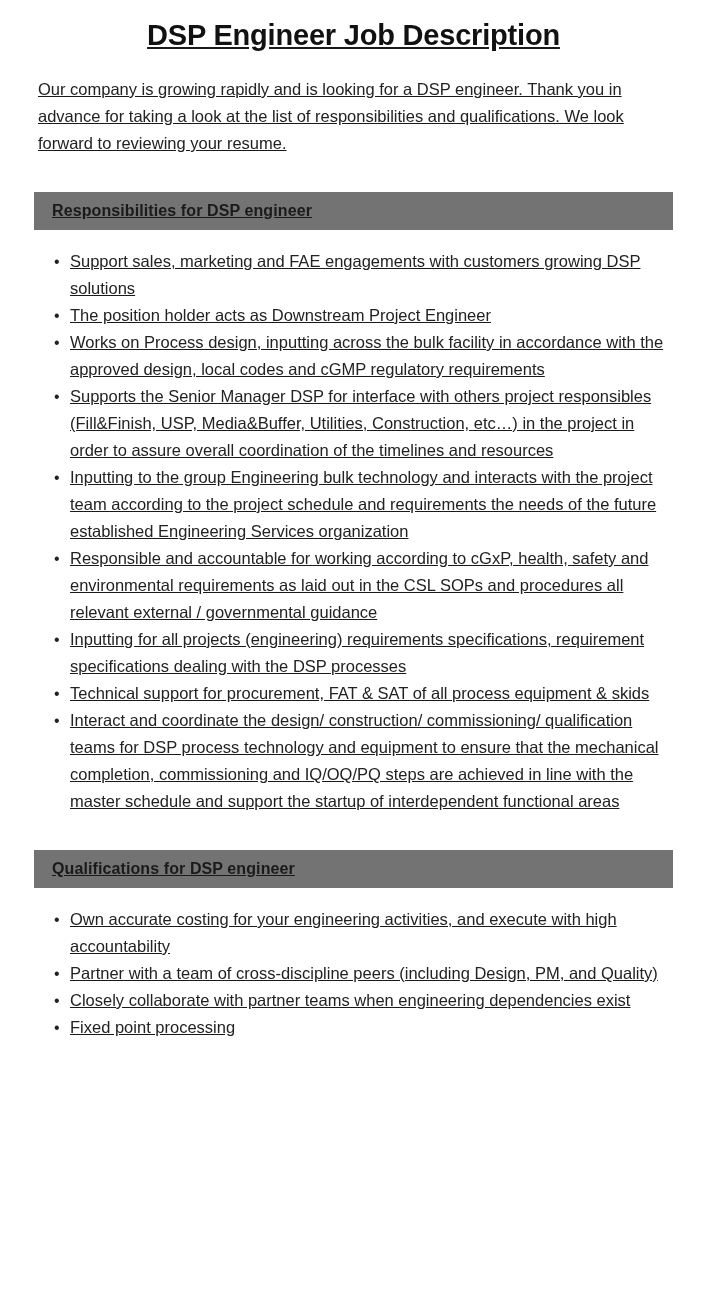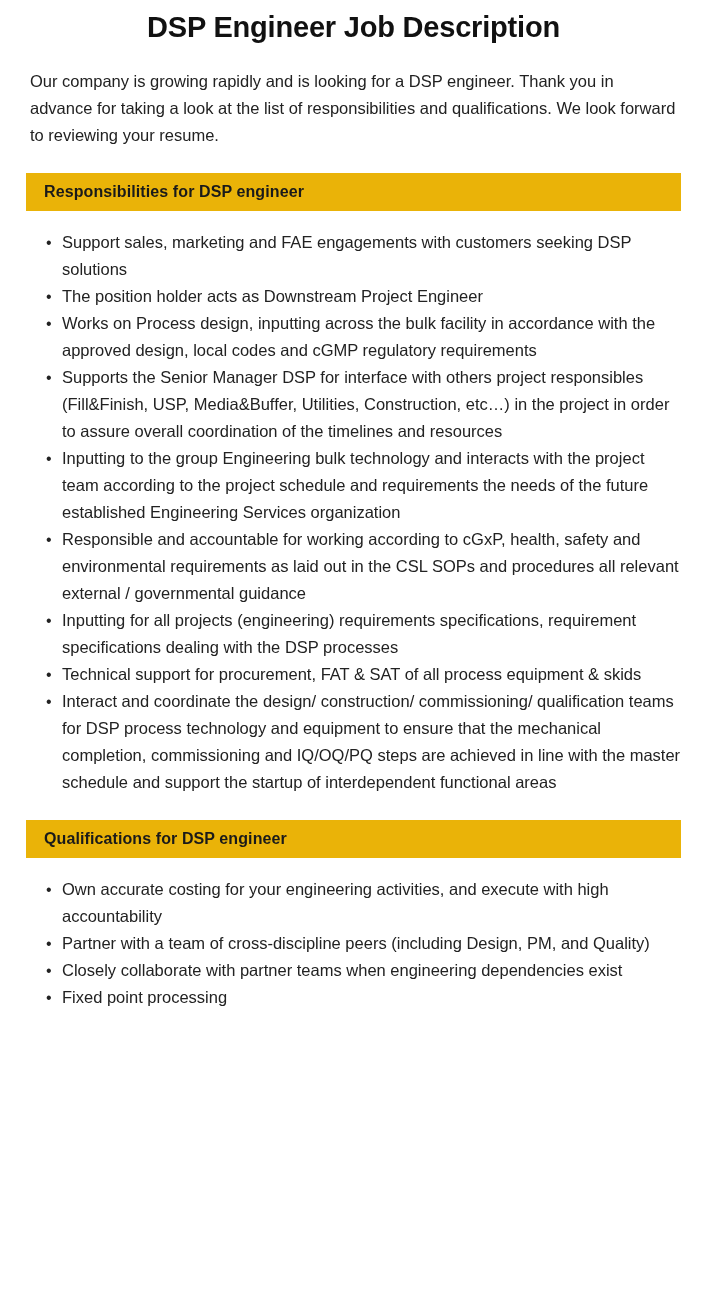--- a/index.html
+++ b/index.html
@@ -11,22 +11,23 @@
   body {
     width: 720px;
     min-height: 1300px;
     font-family: "Liberation Sans", sans-serif;
     color: #1a1a1a;
     -webkit-font-smoothing: antialiased;
   }
   .page {
     width: 707px;
     box-sizing: border-box;
-    padding: 4px;
+    padding: 12px;
     position: relative;
+    text-decoration: underline;
   }
   .doc-title {
     margin: 0;
     padding: 6px 22px 0 22px;
     text-align: center;
     font-size: 29px;
     line-height: 34px;
     font-weight: bold;
     letter-spacing: -0.2px;
     color: #111111;
@@ -36,22 +37,22 @@
     padding: 20px 22px 0 22px;
     font-size: 16.5px;
     line-height: 27px;
     color: #222222;
   }
   .section {
     margin: 0;
     padding: 0;
   }
   .section-header {
-    margin: 24px 22px 0 22px;
-    background: #eab308;
+    margin: 35px 22px 0 22px;
+    background: #737373;
     height: 38px;
     display: flex;
     align-items: center;
     padding: 0 0 0 18px;
     box-sizing: border-box;
   }
   .section-header-text {
     font-size: 16px;
     font-weight: bold;
     color: #1a1a1a;
@@ -93,21 +94,21 @@
 
   <h1 class="doc-title">DSP Engineer Job Description</h1>
 
   <p class="intro">Our company is growing rapidly and is looking for a DSP engineer. Thank you in advance for taking a look at the list of responsibilities and qualifications. We look forward to reviewing your resume.</p>
 
   <div class="section">
     <div class="section-header">
       <span class="section-header-text">Responsibilities for DSP engineer</span>
     </div>
     <ul class="bullets">
-      <li>Support sales, marketing and FAE engagements with customers seeking DSP solutions</li>
+      <li>Support sales, marketing and FAE engagements with customers growing DSP solutions</li>
       <li>The position holder acts as Downstream Project Engineer</li>
       <li>Works on Process design, inputting across the bulk facility in accordance with the approved design, local codes and cGMP regulatory requirements</li>
       <li>Supports the Senior Manager DSP for interface with others project responsibles (Fill&amp;Finish, USP, Media&amp;Buffer, Utilities, Construction, etc…) in the project in order to assure overall coordination of the timelines and resources</li>
       <li>Inputting to the group Engineering bulk technology and interacts with the project team according to the project schedule and requirements the needs of the future established Engineering Services organization</li>
       <li>Responsible and accountable for working according to cGxP, health, safety and environmental requirements as laid out in the CSL SOPs and procedures all relevant external / governmental guidance</li>
       <li>Inputting for all projects (engineering) requirements specifications, requirement specifications dealing with the DSP processes</li>
       <li>Technical support for procurement, FAT &amp; SAT of all process equipment &amp; skids</li>
       <li>Interact and coordinate the design/ construction/ commissioning/ qualification teams for DSP process technology and equipment to ensure that the mechanical completion, commissioning and IQ/OQ/PQ steps are achieved in line with the master schedule and support the startup of interdependent functional areas</li>
     </ul>
   </div>

